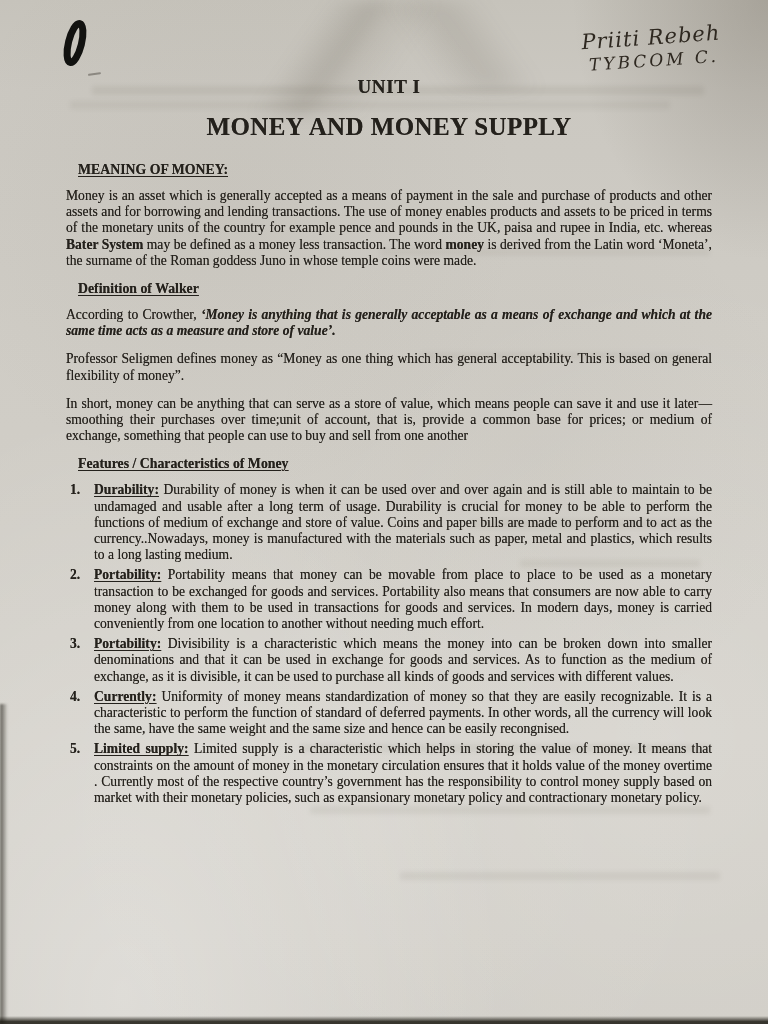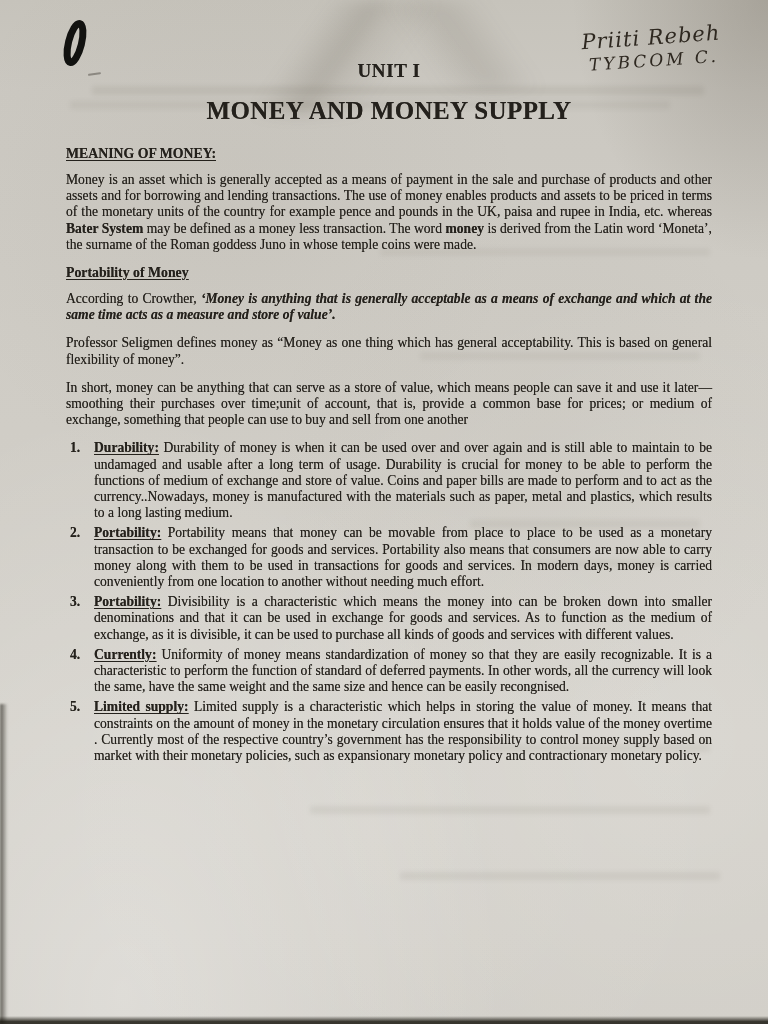--- a/index.html
+++ b/index.html
@@ -54,34 +54,34 @@
   }
   .handwriting{
     position:absolute;top:24px;right:6px;width:180px;
     transform:rotate(-4deg);
     font-family:"DejaVu Serif", serif;font-style:italic;
     color:#2e2820;
   }
   .hw-line1{font-size:21px;letter-spacing:1px;}
   .hw-line2{font-size:17px;letter-spacing:3px;margin-top:1px;padding-left:6px;}
   .content{
-    position:absolute;left:66px;top:0;width:646px;padding-top:60px;
+    position:absolute;left:66px;top:16px;width:646px;padding-top:60px;
     text-shadow:0 0 0.6px rgba(32,28,22,0.65);
   }
   .unit{
     text-align:center;font-weight:bold;font-size:19px;letter-spacing:0.6px;
     margin:0 0 15px;
   }
   .chapter{
     text-align:center;font-weight:bold;font-size:25px;letter-spacing:0.4px;
     margin:0 0 21px;
   }
   .h3{
     font-weight:bold;font-size:13.8px;text-decoration:underline;
-    text-underline-offset:2px;margin:0 0 10px;
+    text-underline-offset:2px;margin:0 12px 10px;
   }
   .para{
     font-size:13.6px;line-height:16.2px;text-align:justify;margin:8px 0 12px;
   }
   .bold{font-weight:bold;}
   .quote{font-weight:bold;font-style:italic;}
   .features-list{margin-top:2px;}
   .li{display:flex;font-size:13.6px;line-height:16.2px;margin:0 0 4px;}
   .num{flex:0 0 28px;font-weight:bold;padding-left:4px;box-sizing:border-box;}
   .li-body{flex:1;text-align:justify;font-family:Liberation Serif, serif;}
@@ -115,25 +115,26 @@
     <div class="hw-line2">TYBCOM C.</div>
   </div>
 
   <div class="content">
     <div class="unit">UNIT I</div>
     <div class="chapter">MONEY AND MONEY SUPPLY</div>
 
     <div class="h3">MEANING OF MONEY:</div>
     <p class="para"><span>Money is an asset which is generally accepted as a means of payment in the sale and purchase of products and other assets and for borrowing and lending transactions. The use of money enables products and assets to be priced in terms of the monetary units of the country for example pence and pounds in the UK, paisa and rupee in India, etc. whereas </span><span class="bold">Bater System</span><span> may be defined as a money less transaction. The word </span><span class="bold">money</span><span> is derived from the Latin word ‘Moneta’, the surname of the Roman goddess Juno in whose temple coins were made.</span></p>
 
-    <div class="h3">Portability of Money</div>
+    <div class="h3">Definition of Walker</div>
     <p class="para"><span>According to Crowther, </span><span class="quote">‘Money is anything that is generally acceptable as a means of exchange and which at the same time acts as a measure and store of value’.</span></p>
     <p class="para">Professor Seligmen defines money as “Money as one thing which has general acceptability. This is based on general flexibility of money”.</p>
     <p class="para">In short, money can be anything that can serve as a store of value, which means people can save it and use it later—smoothing their purchases over time;unit of account, that is, provide a common base for prices; or medium of exchange, something that people can use to buy and sell from one another</p>
 
+    <div class="h3">Features / Characteristics of Money</div>
     <div class="features-list">
 
       <div class="li">
         <span class="num">1.</span>
         <span class="li-body"><span class="term">Durability:</span><span> Durability of money is when it can be used over and over again and is still able to maintain to be undamaged and usable after a long term of usage. Durability is crucial for money to be able to perform the functions of medium of exchange and store of value. Coins and paper bills are made to perform and to act as the currency..Nowadays, money is manufactured with the materials such as paper, metal and plastics, which results to a long lasting medium.</span></span>
       </div>
 
       <div class="li">
         <span class="num">2.</span>
         <span class="li-body"><span class="term">Portability:</span><span> Portability means that money can be movable from place to place to be used as a monetary transaction to be exchanged for goods and services. Portability also means that consumers are now able to carry money along with them to be used in transactions for goods and services. In modern days, money is carried conveniently from one location to another without needing much effort.</span></span>

